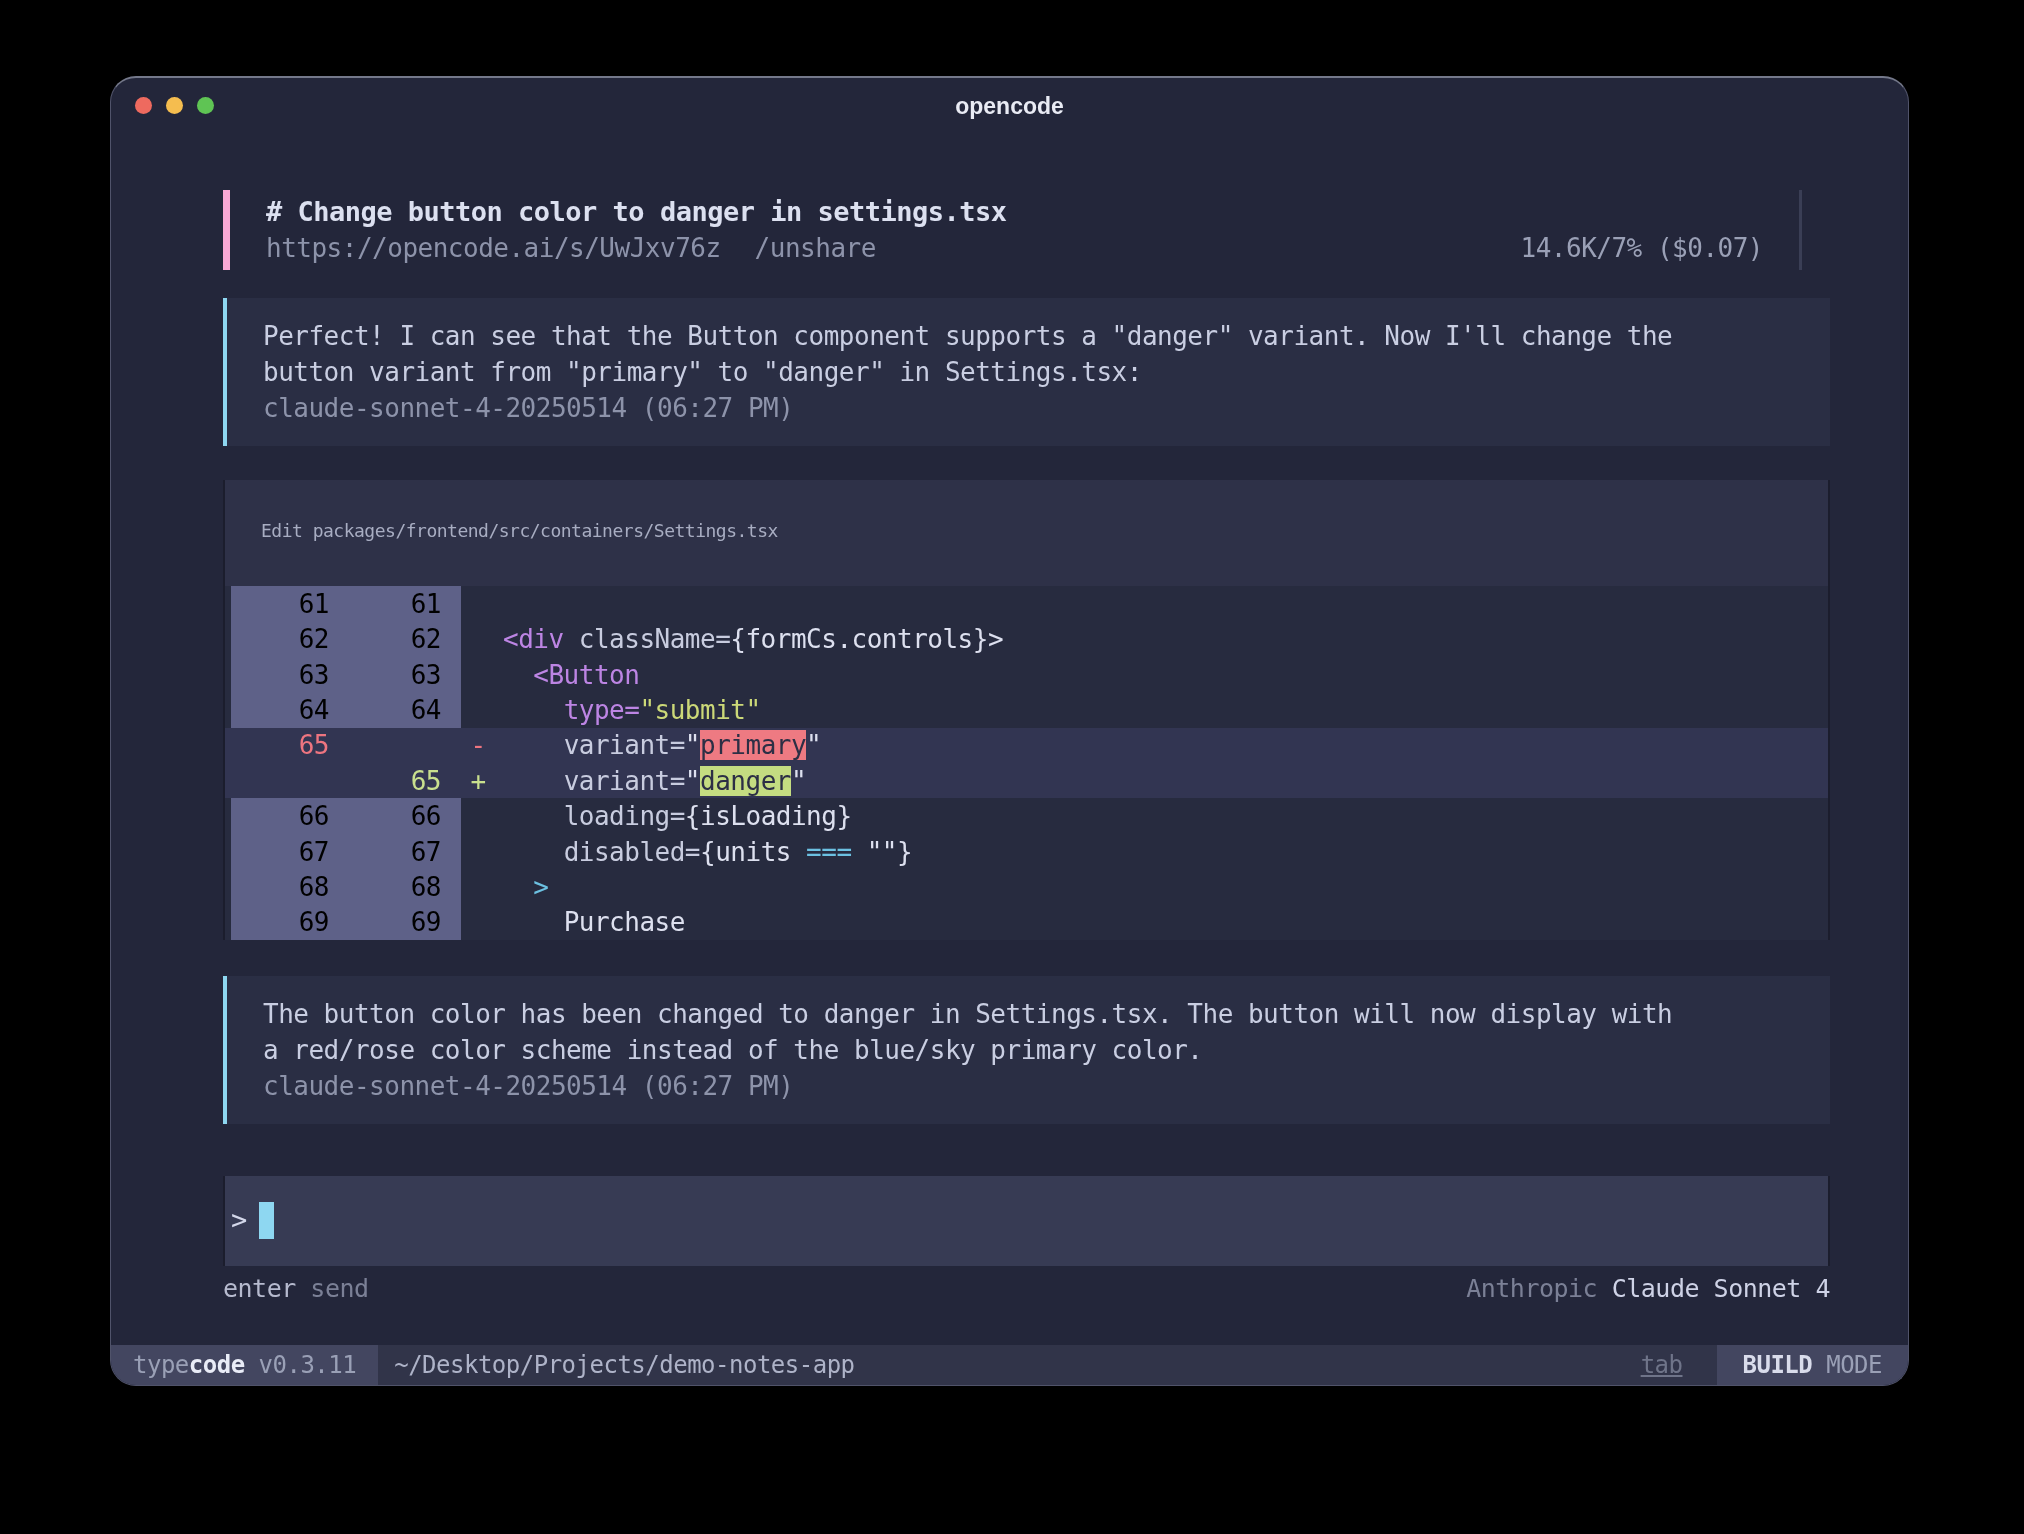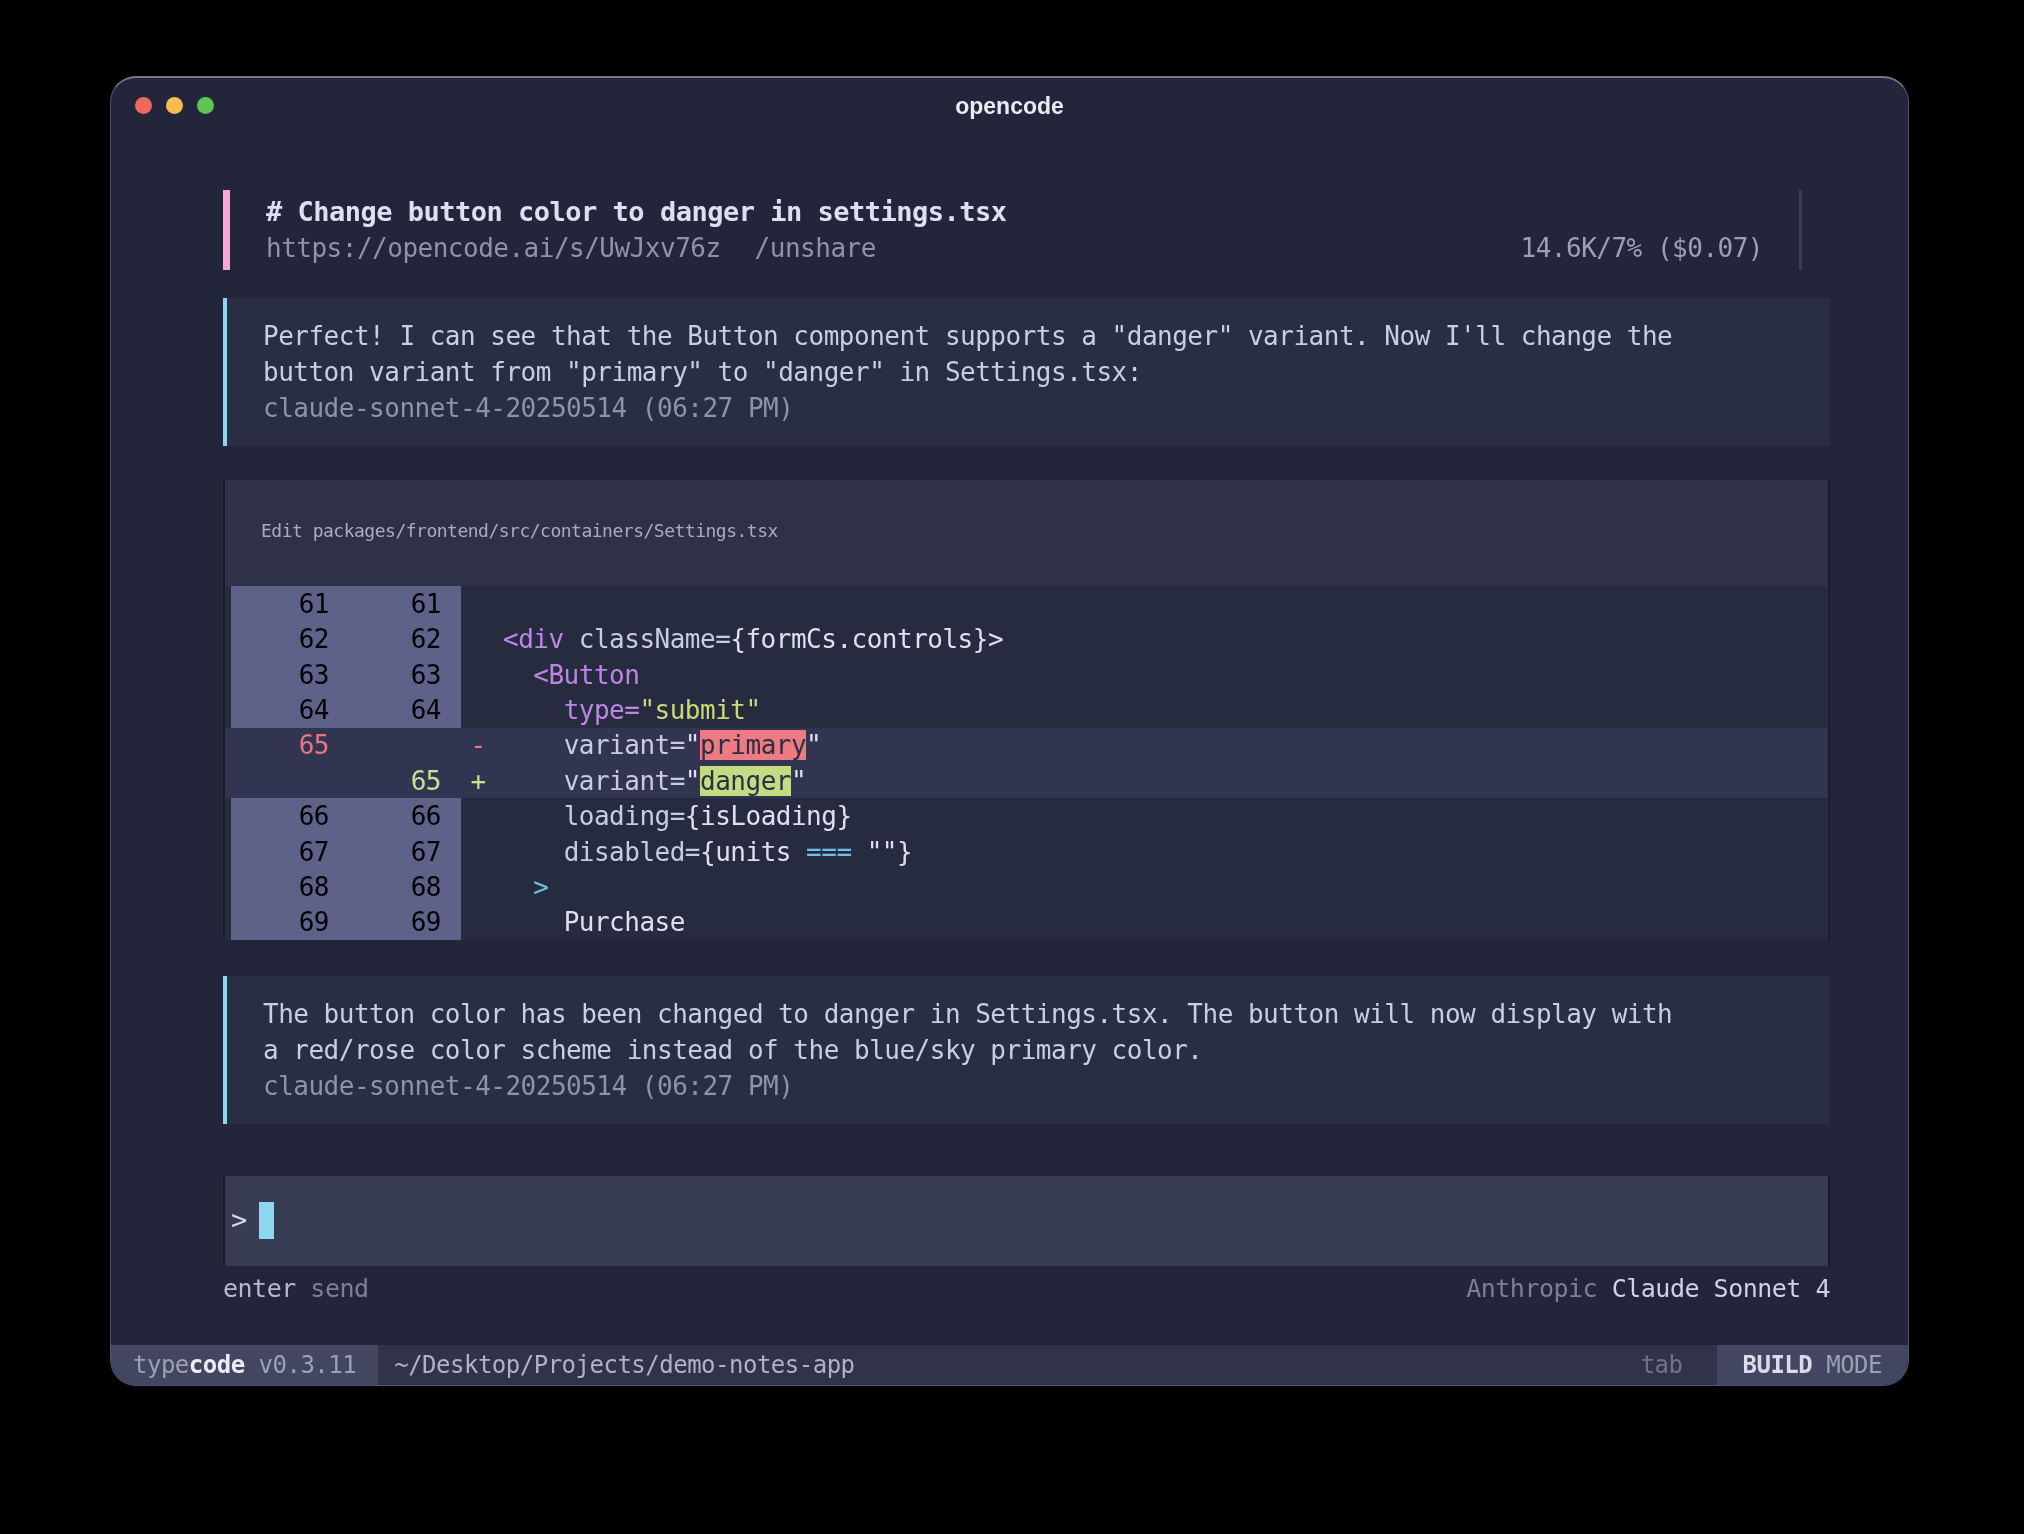--- a/index.html
+++ b/index.html
@@ -77,21 +77,21 @@
   .hint-dim{color:#7b8096;}
   .hint-strong{color:#ced2e6;}
   
   .statusbar{margin-top:auto;height:40px;background:var(--bg-bar);display:flex;
              align-items:stretch;font-size:24px;flex:none;letter-spacing:-0.5px;}
   .badge{background:var(--bg-chip);display:flex;align-items:center;padding:0 22px;}
   .t-dim{color:#9aa0b6;}
   .t-bright{color:#e9ecf7;font-weight:bold;}
   .cwd{display:flex;align-items:center;padding-left:16px;color:#aeb3c8;}
   .sb-spacer{flex:1;}
-  .tabhint{display:flex;align-items:center;color:#6f7489;padding-right:28px;}
+  .tabhint{display:flex;align-items:center;color:#6f7489;padding-right:28px;text-decoration:underline;}
   .mode{background:var(--bg-chip);display:flex;align-items:center;padding:0 26px;margin-left:6px;}
   .mode .t-bright{color:#d9dceb;}
 </style>
 </head>
 <body>
 
 <div class="window">
 
   <div class="titlebar">
     <div class="lights">

